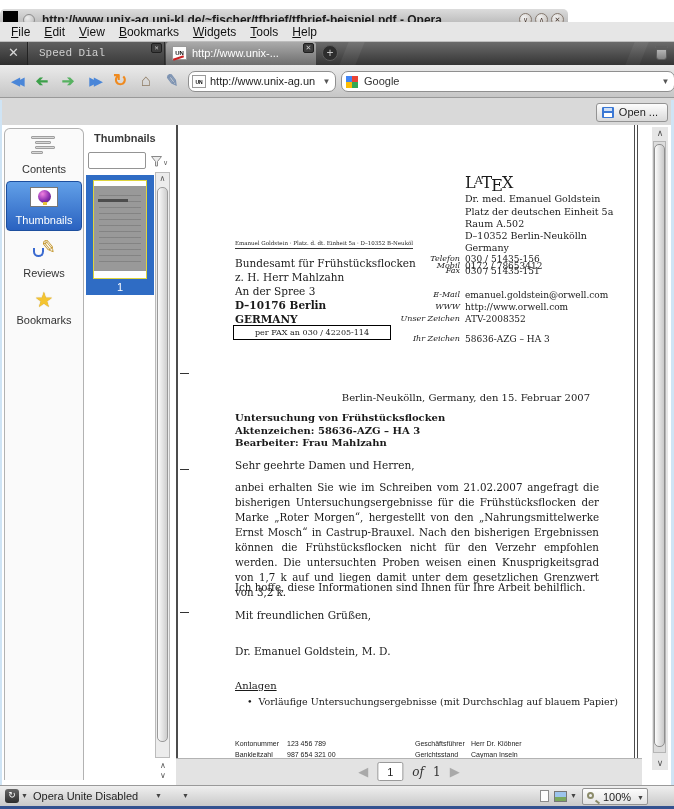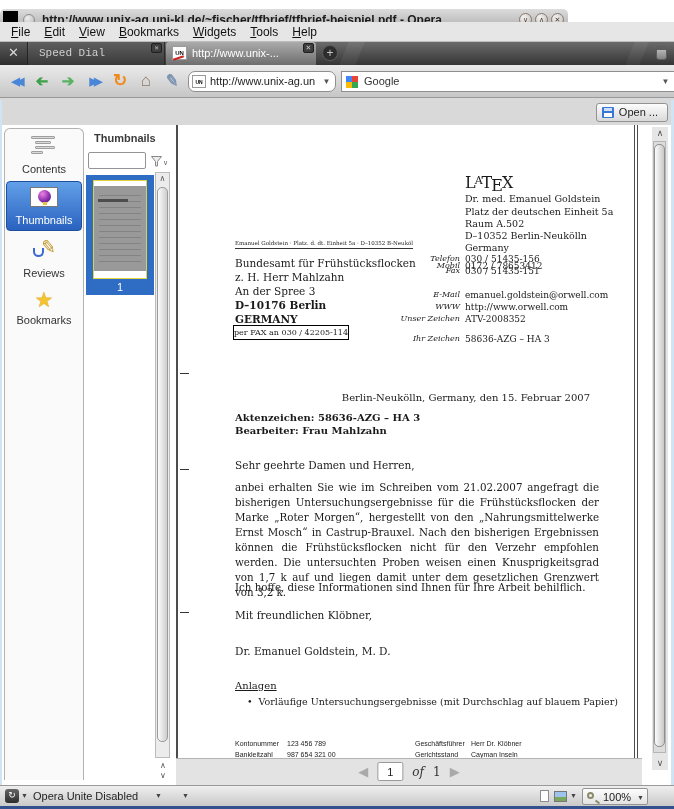--- a/index.html
+++ b/index.html
@@ -68,21 +68,21 @@
   .ic-home     { left:134px; color:#8d7a62; font-size:17px; line-height:21px; }
   .ic-pencil   { left:160px; color:#7d93b2; font-size:16px; line-height:21px; transform:rotate(8deg); }
   .addressbar { position:absolute; left:188px; top:6px; width:148px; height:21px;
     background:#fff; border:1px solid #8f8f8f; border-radius:7px; }
   .addr-favicon { position:absolute; left:3px; top:3px; width:14px; height:13px; background:#fdfdfd;
     border:1px solid #9a9a9a; font-size:5px; line-height:12px; text-align:center; font-weight:bold; }
   .addr-text { position:absolute; left:21px; top:3px; font-size:11px; color:#222; white-space:nowrap; }
   .field-caret { position:absolute; right:2px; top:3px; width:13px; height:13px; font-size:8px; line-height:13px;
     text-align:center; color:#555; }
   .searchbar { position:absolute; left:341px; top:6px; width:334px; height:21px;
-    background:#fff; border:1px solid #8f8f8f; border-radius:0; }
+    background:#fff; border:1px solid #8f8f8f; border-radius:7px; }
   .google-icon { position:absolute; left:4px; top:4px; width:12px; height:12px; }
   .google-icon b { position:absolute; width:6px; height:6px; }
   .g1{left:0;top:0;background:#4285f4;} .g2{right:0;top:0;background:#ea4335;}
   .g3{left:0;bottom:0;background:#fbbc05;} .g4{right:0;bottom:0;background:#34a853;}
   .search-text { position:absolute; left:22px; top:3px; font-size:11px; color:#333; }
 
   
   .plugin-bar { position:absolute; left:0; top:98px; width:674px; height:27px; background:#d9d9d9; }
   .open-btn { position:absolute; right:6px; top:5px; height:19px; padding:0 9px 0 22px;
     background:linear-gradient(#fdfdfd,#d9d9d9); border:1px solid #939393; border-radius:3px;
@@ -153,21 +153,21 @@
   .lx-a { font-size:11px; transform:translateY(-4px); margin:0 -1px; }
   .lx-e { transform:translateY(3px); margin:0 -1px; }
   .lh-name { left:287px; top:68px; font-size:9.5px; }
   .lh-addr { left:287px; top:81px; font-size:9.5px; line-height:12px; }
   .lh-row { left:120px; top:0; width:330px; font-size:0; }
   .lh-label { display:inline-block; width:162px; text-align:right; font-size:8px; font-style:italic; color:#222; vertical-align:top; }
   .lh-value { display:inline-block; margin-left:5px; font-size:9px; }
   .sender-line { left:57px; top:115px; width:178px; font-size:5.5px; border-bottom:1px solid #333; padding-bottom:2px; white-space:nowrap; overflow:hidden; }
   .recipient { left:57px; top:131px; font-size:10.5px; line-height:14px; }
   .recipient .b { font-weight:bold; }
-  .fax-box { left:55px; top:200px; border:1px solid #000; font-size:8px; padding:2px 0; }
+  .fax-box { left:55px; top:200px; border:1px solid #000; font-size:8px; padding:2px 21px; }
   .foldmark { left:2px; width:9px; height:0; border-top:1px solid #333; }
   .dateline { right:44px; top:267px; font-size:10px; }
   .subject { left:57px; top:287px; font-size:10px; font-weight:bold; line-height:12.5px; }
   .salutation { left:57px; top:334px; font-size:10.5px; }
   .body-par1 { left:57px; top:355px; width:364px; font-size:10.3px; line-height:15px; text-align:justify; }
   .body-par2 { left:57px; top:456px; font-size:10.3px; }
   .closing { left:57px; top:484px; font-size:10.5px; }
   .signature { left:57px; top:520px; font-size:10.5px; }
   .enclosures { left:57px; top:555px; font-size:10px;text-decoration:underline; }
   .enclosure-item { left:69px; top:571px; font-size:9.5px; }
@@ -377,28 +377,29 @@
 
       <div class="abs fax-box">per FAX an 030 / 42205-114</div>
 
       <div class="abs foldmark" style="top:248px;"></div>
       <div class="abs foldmark" style="top:344px;"></div>
       <div class="abs foldmark" style="top:487px;"></div>
 
       <div class="abs dateline">Berlin-Neukölln, Germany, den 15. Februar 2007</div>
 
       <div class="abs subject">
+        <div>Untersuchung von Frühstücksflocken</div>
         <div>Aktenzeichen: 58636-AZG – HA 3</div>
         <div>Bearbeiter: Frau Mahlzahn</div>
       </div>
 
       <div class="abs salutation">Sehr geehrte Damen und Herren,</div>
       <div class="abs body-par1">anbei erhalten Sie wie im Schreiben vom 21.02.2007 angefragt die bisherigen Untersuchungsergebnisse für die Frühstücksflocken der Marke „Roter Morgen“, hergestellt von den „Nahrungsmittelwerke Ernst Mosch“ in Castrup-Brauxel. Nach den bisherigen Ergebnissen können die Frühstücksflocken nicht für den Verzehr empfohlen werden. Die untersuchten Proben weisen einen Knusprigkeitsgrad von 1,7 k auf und liegen damit unter dem gesetzlichen Grenzwert von 3,2 k.</div>
       <div class="abs body-par2">Ich hoffe, diese Informationen sind Ihnen für Ihre Arbeit behilflich.</div>
-      <div class="abs closing">Mit freundlichen Klöbner,</div>
+      <div class="abs closing">Mit freundlichen Grüßen,</div>
       <div class="abs signature">Dr. Emanuel Goldstein, M. D.</div>
       <div class="abs enclosures">Anlagen</div>
       <div class="abs enclosure-item">Vorläufige Untersuchungsergebnisse (mit Durchschlag auf blauem Papier)</div>
 
       <div class="abs letter-footer">
         <div class="lf-row">
           <span>Kontonummer</span>
             <span>123 456 789</span>
           <span>Geschäftsführer</span>
             <span>Herr Dr. Klöbner</span>

